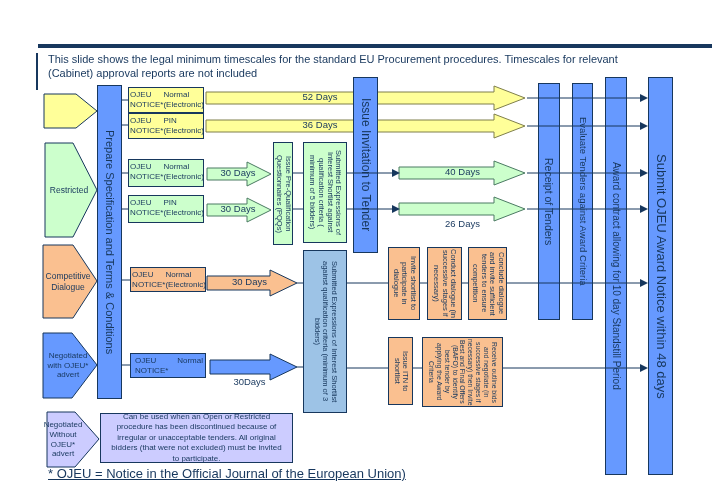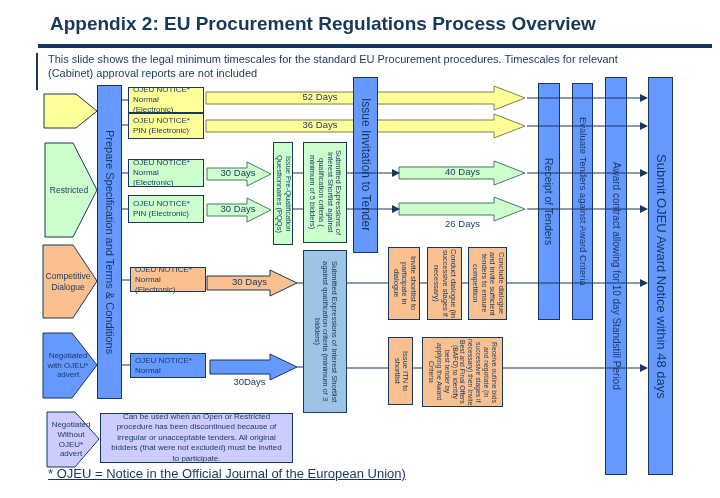--- a/index.html
+++ b/index.html
@@ -8,21 +8,21 @@
   .abs{position:absolute;box-sizing:border-box;}
   .lay1{z-index:1;} .lay2{z-index:2;} .lay3{z-index:3;}
   svg.abs{left:0;top:0;}
   .vbox{writing-mode:vertical-rl;display:flex;align-items:center;justify-content:center;
         text-align:center;overflow:hidden;line-height:1.15;}
   .bar{background:#6699FF;border:1px solid #17375D;color:#17375D;}
   .gbox{background:#CCFFCC;border:1px solid #17375D;color:#17375D;}
   .obox{background:#FAC090;border:1px solid #17375D;color:#17375D;}
   .lbbox{background:#9DC3E6;border:1px solid #17375D;color:#17375D;}
   .notice{border:1px solid #17375D;color:#17375D;font-size:8px;line-height:1.25;
-          padding:2px 2px 2px 4px;display:flex;flex-direction:column;justify-content:center;}
+          padding:2px 2px 2px 4px;display:flex;justify-content:center;}
   .n-yellow{background:#FFFF99;} .n-green{background:#CCFFCC;} .n-orange{background:#FAC090;} .n-blue{background:#6699FF;}
   .dur{font-size:9.5px;color:#17375D;text-align:center;}
   .plabel{display:flex;align-items:center;justify-content:center;text-align:center;
           color:#17375D;line-height:1.2;}
   .title{font-size:19px;font-weight:bold;color:#17375D;white-space:nowrap;}
   .subtitle{font-size:11px;color:#17375D;line-height:1.3;}
   .note{background:#CCCCFF;border:1px solid #17375D;color:#17375D;font-size:8px;line-height:1.3;
         display:flex;align-items:center;justify-content:center;text-align:center;padding:2px 6px;}
   .footnote{font-size:13px;color:#17375D;text-decoration:underline;}
   .footer{font-size:10px;font-weight:bold;color:#17375D;text-align:center;width:720px;}
@@ -43,29 +43,28 @@
     <path fill="#FFFF99" stroke="#7F7F4B" stroke-width="1" d="M206,92 H494 V86 L525,98 L494,110 V104 H206 Z"></path>
     <path fill="#FFFF99" stroke="#7F7F4B" stroke-width="1" d="M206,120 H494 V114 L525,126 L494,138 V132 H206 Z"></path>
     <path fill="#CCFFCC" stroke="#4A7A62" stroke-width="1" d="M207,168 H247 V162 L271,174 L247,186 V180 H207 Z"></path>
     <path fill="#CCFFCC" stroke="#4A7A62" stroke-width="1" d="M207,204 H247 V198 L271,210 L247,222 V216 H207 Z"></path>
     <path fill="#CCFFCC" stroke="#4A7A62" stroke-width="1" d="M399,167 H494 V161 L525,173 L494,185 V179 H399 Z"></path>
     <path fill="#CCFFCC" stroke="#4A7A62" stroke-width="1" d="M399,203 H494 V197 L525,209 L494,221 V215 H399 Z"></path>
     <path fill="#FAC090" stroke="#17375D" stroke-width="1" d="M207,276 H270 V270 L297,283 L270,296 V290 H207 Z"></path>
     <path fill="#6699FF" stroke="#17375D" stroke-width="1" d="M210,360 H270 V354 L297,367 L270,380 V374 H210 Z"></path>
   </svg>
 
-  <div class="abs lay2 title" style="left:50px;top:13px;">Appendix 2: EU Procurement Regulations Process Overview</div>
   <div class="abs lay2" style="left:38px;top:44px;width:674px;height:4px;background:#17375D;"></div>
   <div class="abs lay2" style="left:36px;top:53px;width:2px;height:37px;background:#17375D;"></div>
   <div class="abs lay2 subtitle" style="left:48px;top:52px;width:600px;">This slide shows the legal minimum timescales for the standard EU Procurement procedures.  Timescales for relevant (Cabinet) approval reports are not included</div>
 
   <div class="abs lay2 plabel" style="left:45px;top:143px;width:48px;height:94px;font-size:8.5px;">Restricted</div>
   <div class="abs lay2 plabel" style="left:43px;top:333px;width:50px;height:65px;font-size:8px;">Negotiated with OJEU* advert</div>
   <div class="abs lay2 plabel" style="left:43px;top:245px;width:50px;height:73px;font-size:8.5px;">Competitive Dialogue</div>
-  <div class="abs lay2 plabel" style="left:47px;top:412px;width:48px;height:55px;font-size:8px;">Negotiated Without OJEU* advert</div>
+  <div class="abs lay2 plabel" style="left:39px;top:412px;width:48px;height:55px;font-size:8px;">Negotiated Without OJEU* advert</div>
 
   <div class="abs lay2 vbox bar" style="left:97px;top:85px;width:25px;height:314px;font-size:11px;">Prepare Specification and Terms &amp; Conditions</div>
   <div class="abs lay2 vbox bar" style="left:353px;top:77px;width:25px;height:176px;font-size:12px;">Issue Invitation to Tender</div>
   <div class="abs lay2 vbox gbox" style="left:273px;top:142px;width:20px;height:103px;font-size:7.5px;">Issue Pre-Qualification Questionnaires (PQQs)</div>
   <div class="abs lay2 vbox bar" style="left:538px;top:83px;width:22px;height:237px;font-size:10.5px;">Receipt of Tenders</div>
   <div class="abs lay2 vbox bar" style="left:572px;top:83px;width:21px;height:237px;font-size:9.5px;">Evaluate Tenders against  Award Criteria</div>
   <div class="abs lay2 vbox bar" style="left:605px;top:77px;width:22px;height:398px;font-size:10px;">Award contract allowing for 10 day Standstill Period</div>
   <div class="abs lay2 vbox bar" style="left:648px;top:77px;width:25px;height:398px;font-size:13px;">Submit OJEU Award Notice within 48 days</div>
 
   <div class="abs lay2 vbox gbox" style="left:303px;top:142px;width:44px;height:101px;font-size:7.5px;">Submitted Expressions of Interest Shortlist against qualification criteria ( minimum of 5 bidders)</div>

